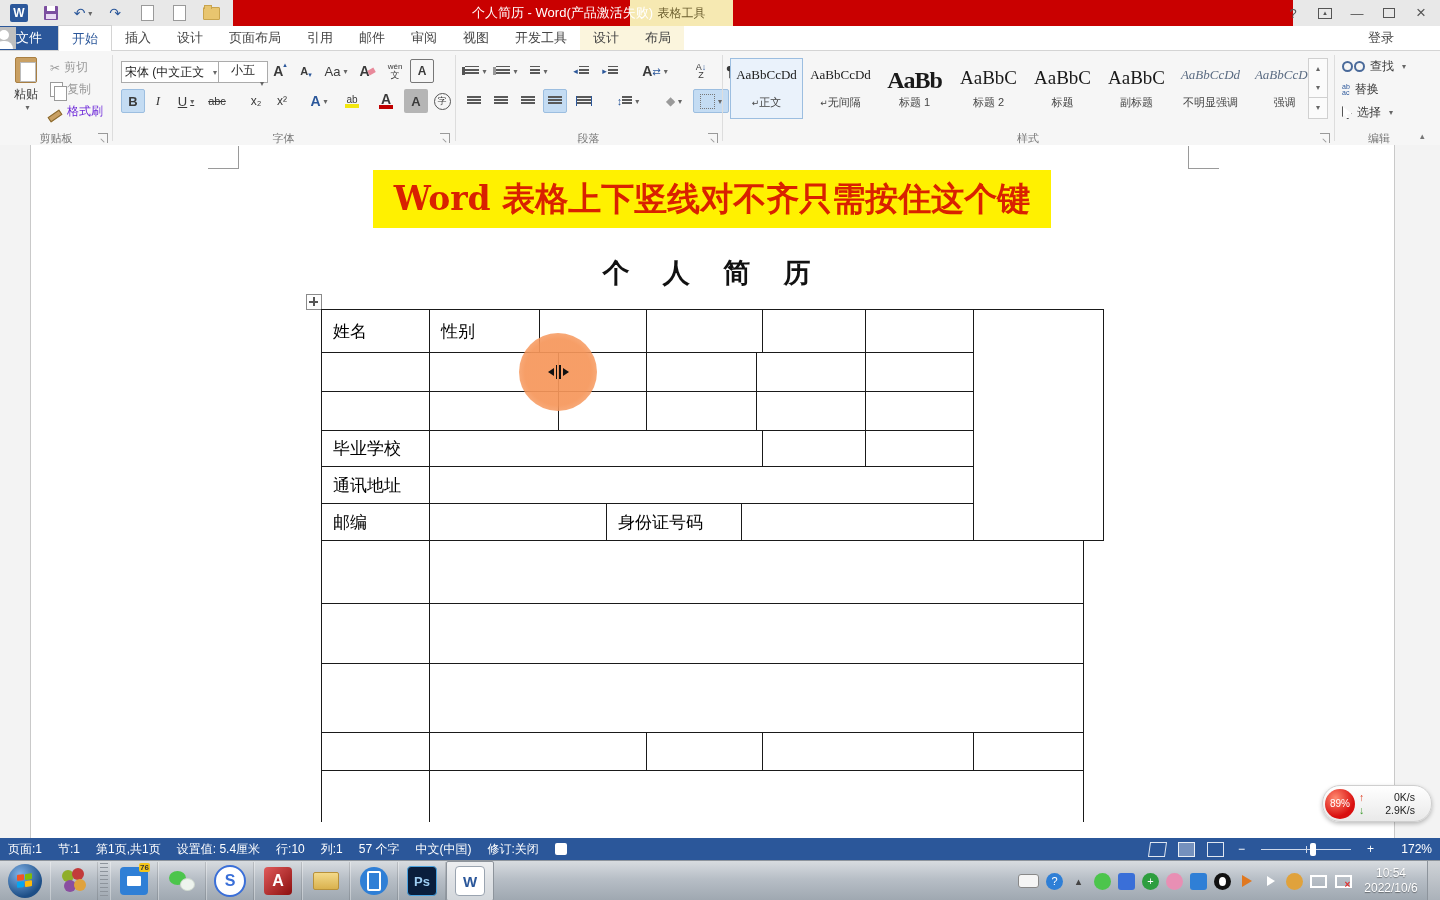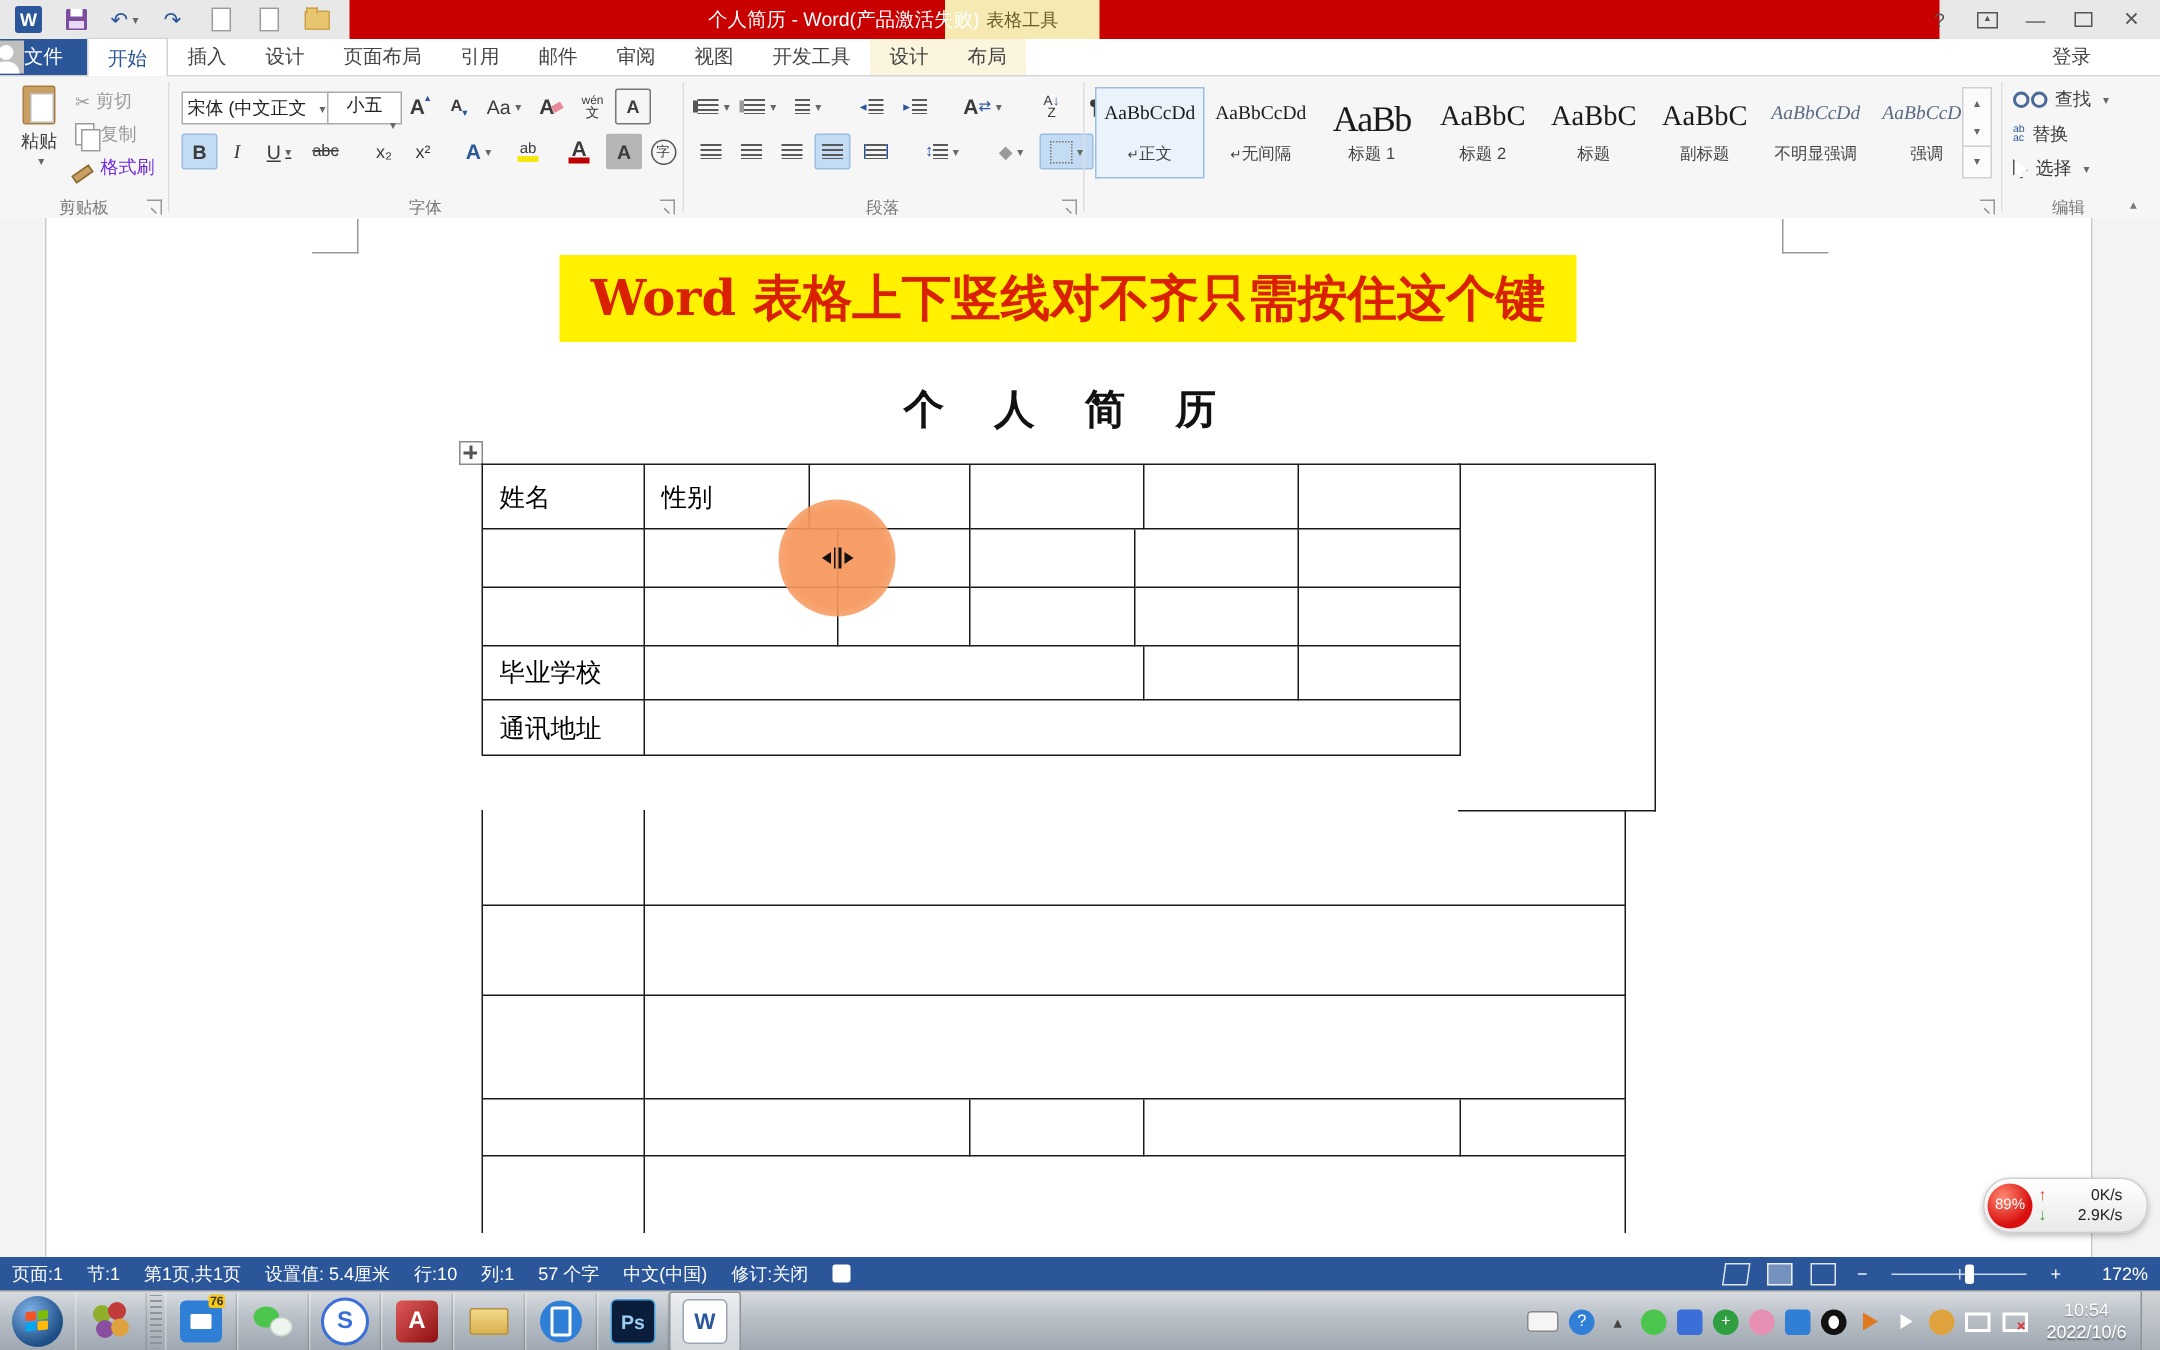--- a/index.html
+++ b/index.html
@@ -52,21 +52,21 @@
   .clip-ico{width:20px;height:24px;background:#c9a063;border:1px solid #a97f42;border-radius:2px;position:relative;}
   .clip-ico:before{content:"";position:absolute;left:4px;top:4px;width:14px;height:18px;background:#fff;border:1px solid #bbb;}
   .pages-ico{width:11px;height:13px;background:#fff;border:1px solid #9a9a9a;position:relative;}
   .pages-ico:before{content:"";position:absolute;left:3px;top:3px;width:11px;height:13px;background:#fff;border:1px solid #9a9a9a;}
   .brush-ico{width:12px;height:4px;background:#c9a063;border:1px solid #8a6a30;transform:rotate(-35deg);position:relative;top:4px;}
   
   .stile{width:71px;height:59px;border:1px solid transparent;background:#f6f6f6;text-align:center;overflow:hidden;}
   .stile.sel{background:#eaf2fb;border-color:#9cbee0;}
   .ssample{display:block;margin-top:8px;height:28px;font-size:13px;color:#1a1a1a;white-space:nowrap;font-family:"Liberation Serif",serif;}
   .sname{display:block;font-size:11px;color:#444;}
-  .s-h1 .ssample{font-size:24px;font-weight:normal;letter-spacing:-1px;}
+  .s-h1 .ssample{font-size:24px;font-weight:bold;letter-spacing:-1px;}
   .s-h2 .ssample{font-size:19px;}
   .s-em .ssample{font-style:italic;color:#5a6b82;}
   
   #docarea{left:0;top:145px;width:1440px;height:693px;background:#f3f3f3;overflow:hidden;}
   #page{position:absolute;left:30px;top:0;width:1363px;height:693px;background:#fff;border-left:1px solid #c9c9c9;border-right:1px solid #c9c9c9;}
   .cropmark{position:absolute;width:30px;height:22px;}
   #headline{position:absolute;left:342px;top:25px;width:678px;height:58px;background:#fff100;color:#d92100;
     font-family:"DejaVu Serif","Liberation Serif",serif;font-weight:bold;font-size:33px;display:flex;align-items:center;justify-content:center;white-space:nowrap;}
   #doctitle{position:absolute;left:0;top:110px;width:1363px;text-align:center;font-family:"DejaVu Serif","Liberation Serif",serif;
     font-size:27px;font-weight:600;letter-spacing:12px;color:#111;}
@@ -392,20 +392,21 @@
     <div class="stile s-em">
         <span class="ssample">AaBbCcDd</span>
         <span class="sname">强调</span>
       </div>
   </div>
   <div class="abs" style="left:1308px;top:7px;width:18px;height:59px;border:1px solid #d0d0d0;background:#fbfbfb;text-align:center;font-size:8px;color:#666;line-height:19px;">
     <div>▴</div>
     <div>▾</div>
     <div style="border-top:1px solid #d0d0d0;">▾</div>
   </div>
+  <div class="glabel" style="left:722px;width:612px;">样式</div>
   <div class="launcher" style="left:1320px;"></div>
   <div class="gsep" style="left:1334px;"></div>
 
   <div class="abs flex" style="left:1342px;top:7px;gap:5px;font-size:12px;color:#3a3a3a;">
     <span style="display:inline-flex;gap:1px;">
         <i style="width:7px;height:7px;border:2px solid #4a6a9a;border-radius:50%;"></i>
         <i style="width:7px;height:7px;border:2px solid #4a6a9a;border-radius:50%;"></i>
       </span>
     <span>查找</span>
       <span class="dd">▾</span>
@@ -468,20 +469,30 @@
           </div>
         <div class="tcell" style="width:333px;"></div>
         <div class="tcell" style="width:103px;"></div>
         <div class="tcell" style="width:108px;"></div>
       </div>
       <div class="trow" style="height:37px;">
         <div class="tcell" style="width:108px;">
             <span>通讯地址</span>
           </div>
         <div class="tcell" style="width:544px;"></div>
+      </div>
+      <div class="trow" style="height:37px;">
+        <div class="tcell" style="width:108px;">
+            <span>邮编</span>
+          </div>
+        <div class="tcell" style="width:177px;"></div>
+        <div class="tcell" style="width:135px;">
+            <span>身份证号码</span>
+          </div>
+        <div class="tcell" style="width:232px;"></div>
       </div>
     </div>
     <div id="photocell"></div>
 
     <div id="ltable">
       <div class="trow" style="height:64px;">
         <div class="tcell" style="width:108px;"></div>
         <div class="tcell" style="width:654px;"></div>
       </div>
       <div class="trow" style="height:60px;">

